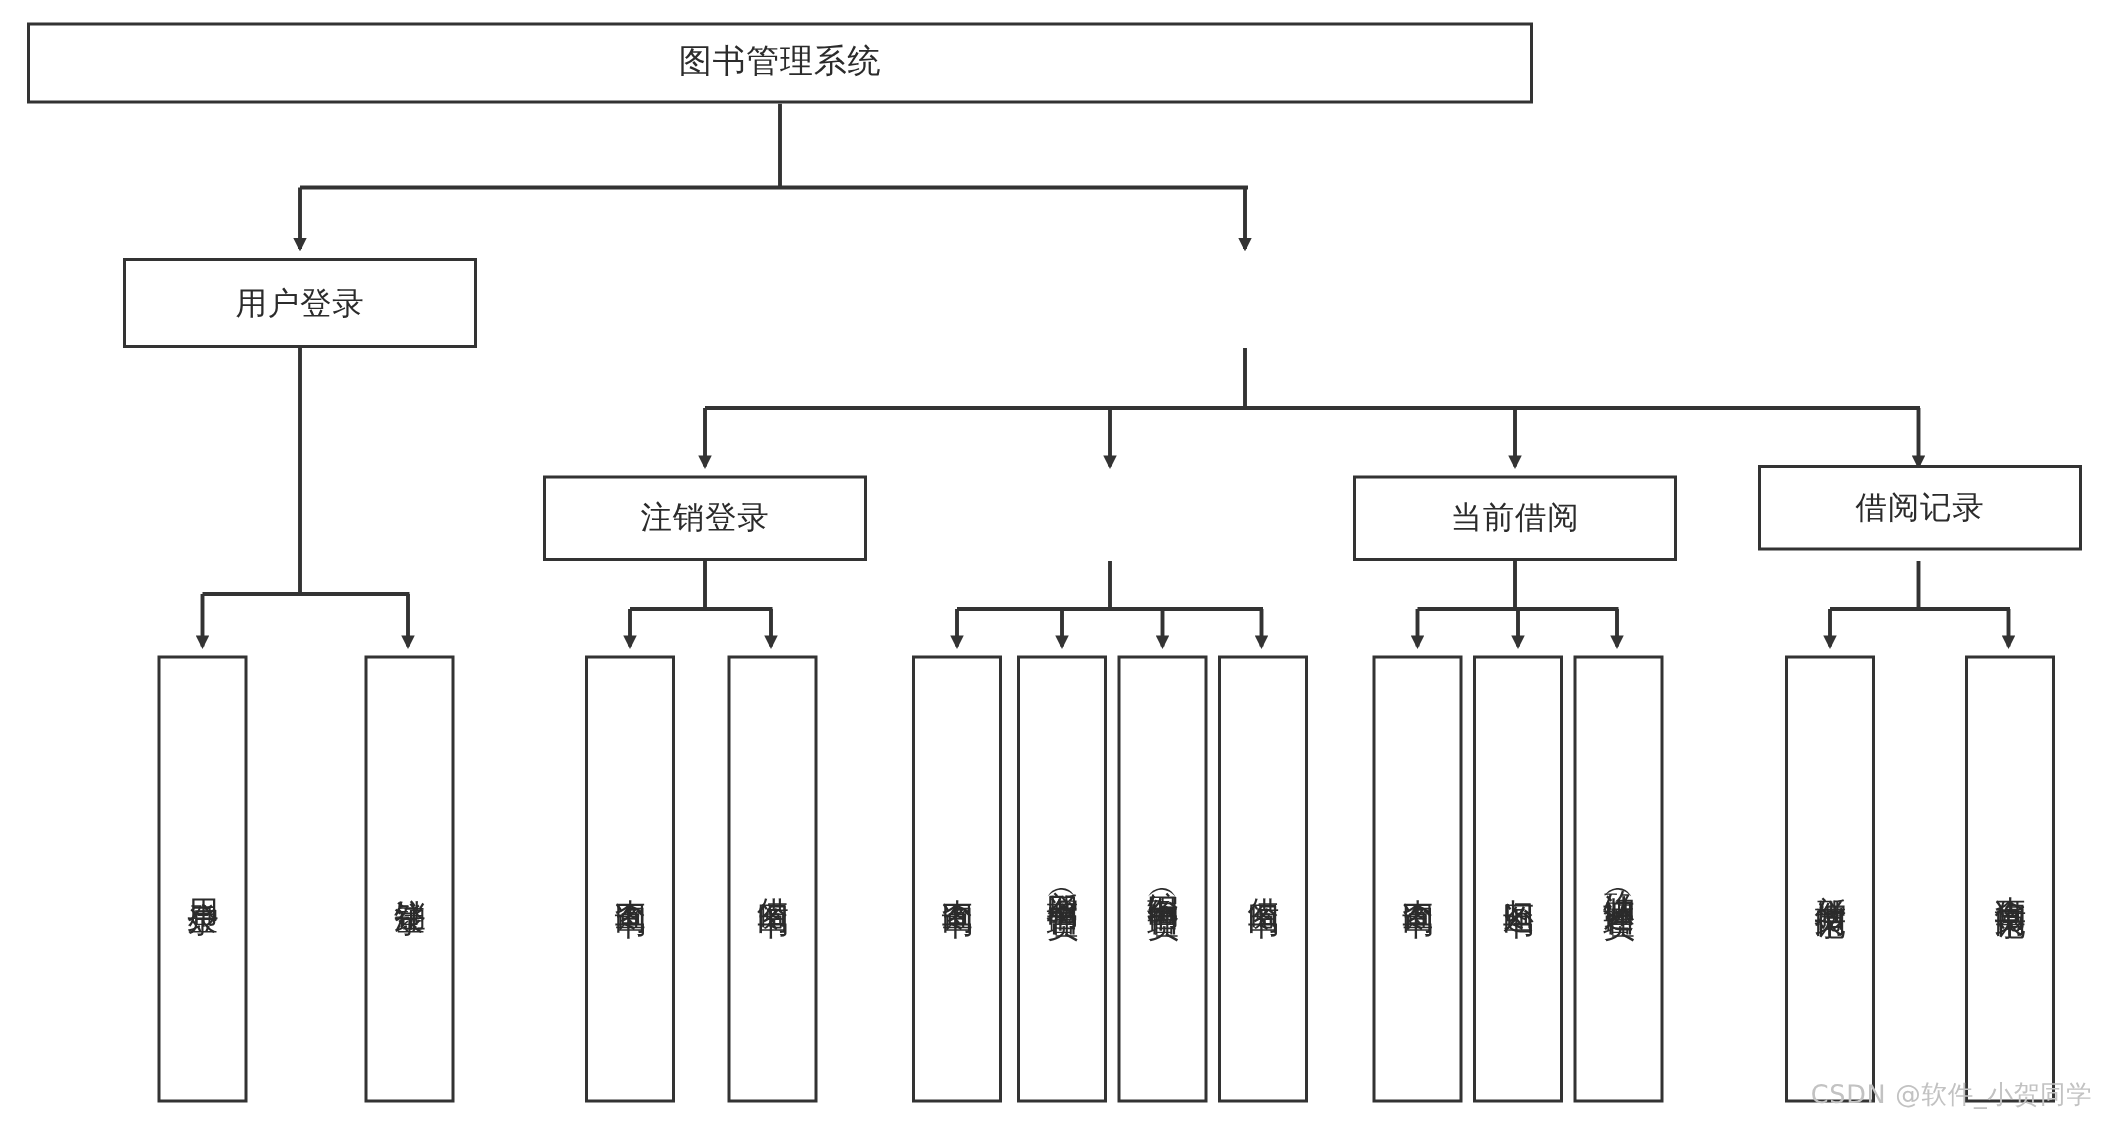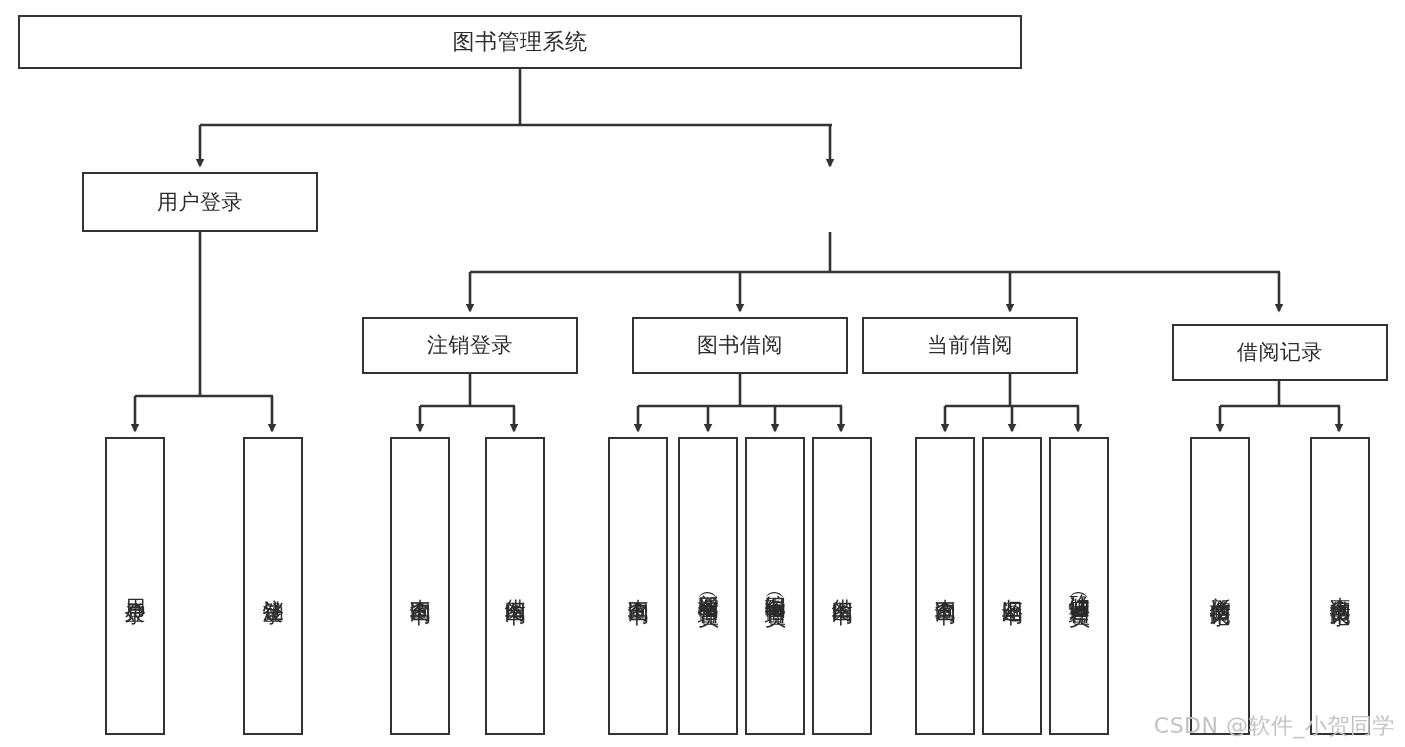--- a/index.html
+++ b/index.html
@@ -51,21 +51,21 @@
     line-height: 1.08;
     white-space: nowrap;
   }
   .node-box.root .node-label {
     font-size: 22px;
   }
   #watermark {
     position: absolute;
     right: 10px;
     bottom: 6px;
-    font-size: 22px;
+    font-size: 17px;
     color: #c2c2c2;
     letter-spacing: 0.5px;
     z-index: 5;
     white-space: nowrap;
     font-family: "DejaVu Sans", "Liberation Sans", sans-serif;
   }
 </style>
 </head>
 <body>
 
@@ -137,27 +137,24 @@
     <span class="node-label">图书管理系统</span>
   </div>
 
   <div class="node-box" style="left:82px; top:172px; width:236px; height:60px;">
     <span class="node-label">用户登录</span>
   </div>
 
   <div class="node-box" style="left:362px; top:317px; width:216px; height:57px;">
     <span class="node-label">注销登录</span>
   </div>
-  <div class="node-box" style="left:632px; top:317px; width:216px; height:57px;">
-    <span class="node-label">图书借阅</span>
-  </div>
-  <div class="node-box" style="left:862px; top:317px; width:216px; height:57px;">
+  <div class="node-box" style="left:902px; top:317px; width:216px; height:57px;">
     <span class="node-label">当前借阅</span>
   </div>
-  <div class="node-box" style="left:1172px; top:324px; width:216px; height:57px;align-items:center;">
+  <div class="node-box" style="left:1172px; top:310px; width:216px; height:57px;align-items:center;">
     <span class="node-label">借阅记录</span>
   </div>
 
   <div class="node-box vertical" style="left:105px; top:437px; width:60px; height:298px;">
     <span class="node-label">用户登录</span>
   </div>
   <div class="node-box vertical" style="left:243px; top:437px; width:60px; height:298px;">
     <span class="node-label">注销登录</span>
   </div>
   <div class="node-box vertical" style="left:390px; top:437px; width:60px; height:298px;">

